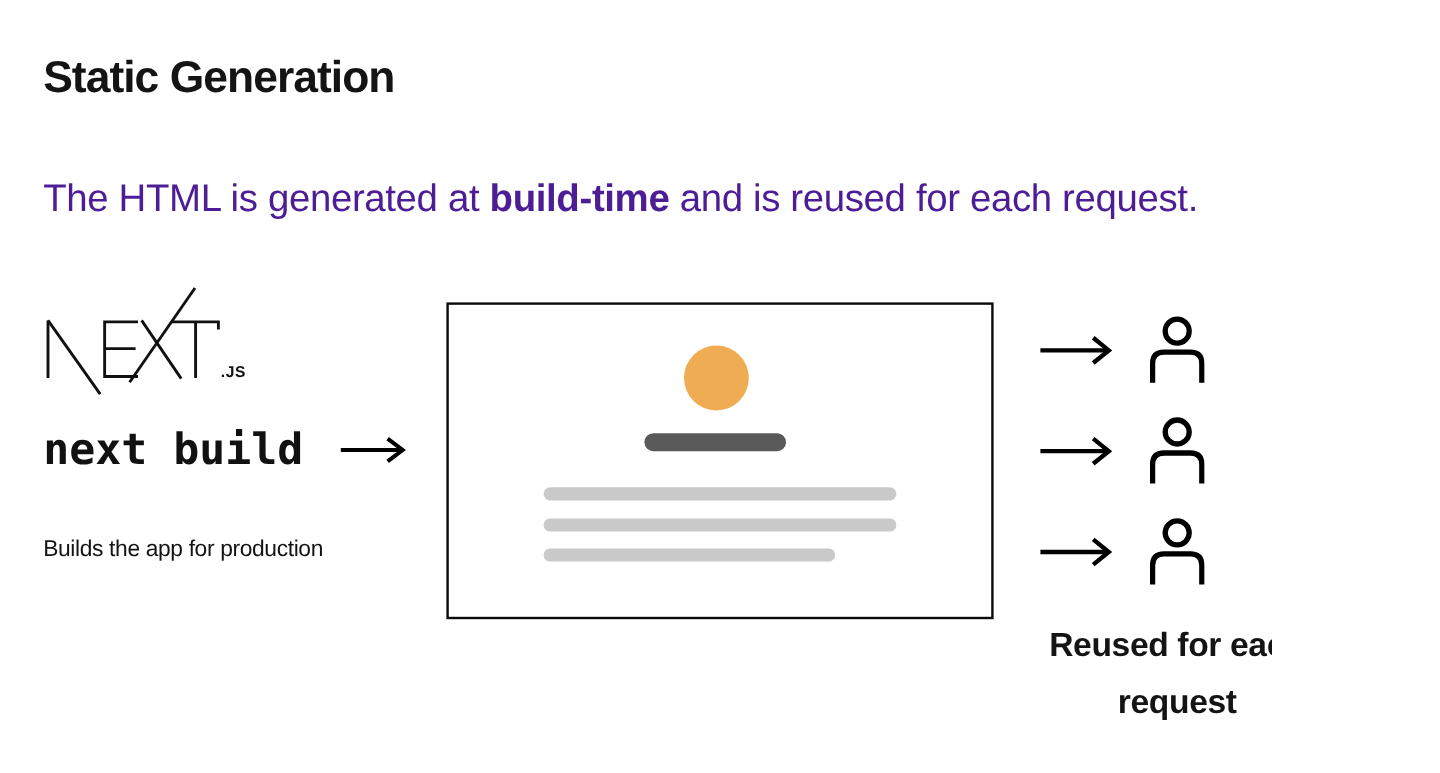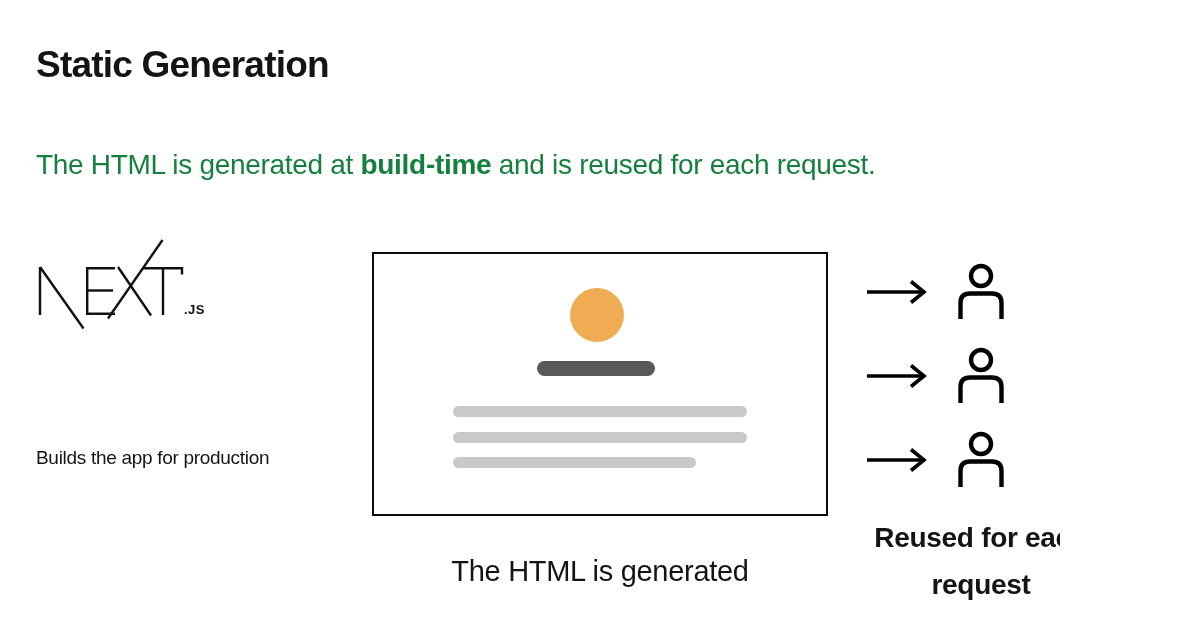--- a/index.html
+++ b/index.html
@@ -19,25 +19,25 @@
     font-size: 37px;
     font-weight: 700;
     letter-spacing: -0.8px;
     line-height: 46px;
     color: #141414;
     white-space: nowrap;
   }
   .subtitle {
     position: absolute;
     left: 36px; top: 146px;
-    font-size: 28px;
+    font-size: 32px;
     letter-spacing: -0.3px;
     line-height: 38px;
     white-space: nowrap;
-    color: #15803d;
+    color: #4c1d95;
   }
   .subtitle strong { font-weight: 700; }
   .nextjs-logo {
     position: absolute;
     left: 35px; top: 238px;
     width: 170px; height: 95px;
   }
   .cmd-row {
     position: absolute;
     left: 36px; top: 349px;
@@ -147,32 +147,38 @@
     <path d="M5 29 L48.5 90.5"></path>
     <path d="M80 30.2 H52.2 V75.8 H80"></path>
     <path d="M52.2 52.5 H78"></path>
     <path d="M83 29 L116 77.5"></path>
     <path d="M73 80.5 L127.5 2"></path>
     <path d="M108 30.2 H147 V36.5"></path>
     <path d="M128 30.2 V77"></path>
     <text class="logo-js-text" x="149" y="76" stroke="none">.JS</text>
   </svg>
 
+  <div class="cmd-row">
+    <span class="cmd">next build</span>
+    <svg class="cmd-arrow" viewBox="0 0 56 24" width="56" height="24" fill="none" stroke="#000000" stroke-width="3.4">
+      <path d="M1 12 H52"></path>
+      <path d="M40 2.5 L52.5 12 L40 21.5"></path>
+    </svg>
+  </div>
 
   <p class="build-desc">Builds the app for production</p>
 
   <div class="page-card">
     <div class="avatar-circle"></div>
     <div class="titlebar-placeholder"></div>
     <div class="line-placeholder line-1"></div>
     <div class="line-placeholder line-2"></div>
     <div class="line-placeholder line-3"></div>
   </div>
 
-  <p class="card-caption">The HTML is generated</p>
 
   <div class="request-row row-1">
     <svg class="request-arrow" viewBox="0 0 62 26" width="62" height="26" fill="none" stroke="#000000" stroke-width="3.6">
       <path d="M1 13 H57"></path>
       <path d="M45 2.5 L58 13 L45 23.5"></path>
     </svg>
     <svg class="user-icon-svg" viewBox="0 0 46 58" width="46" height="58" fill="none" stroke="#000000" stroke-width="4.4">
       <circle cx="23" cy="13" r="10"></circle>
       <path d="M2.5 56 V40 Q2.5 30.5 12 30.5 H34 Q43.5 30.5 43.5 40 V56"></path>
     </svg>

